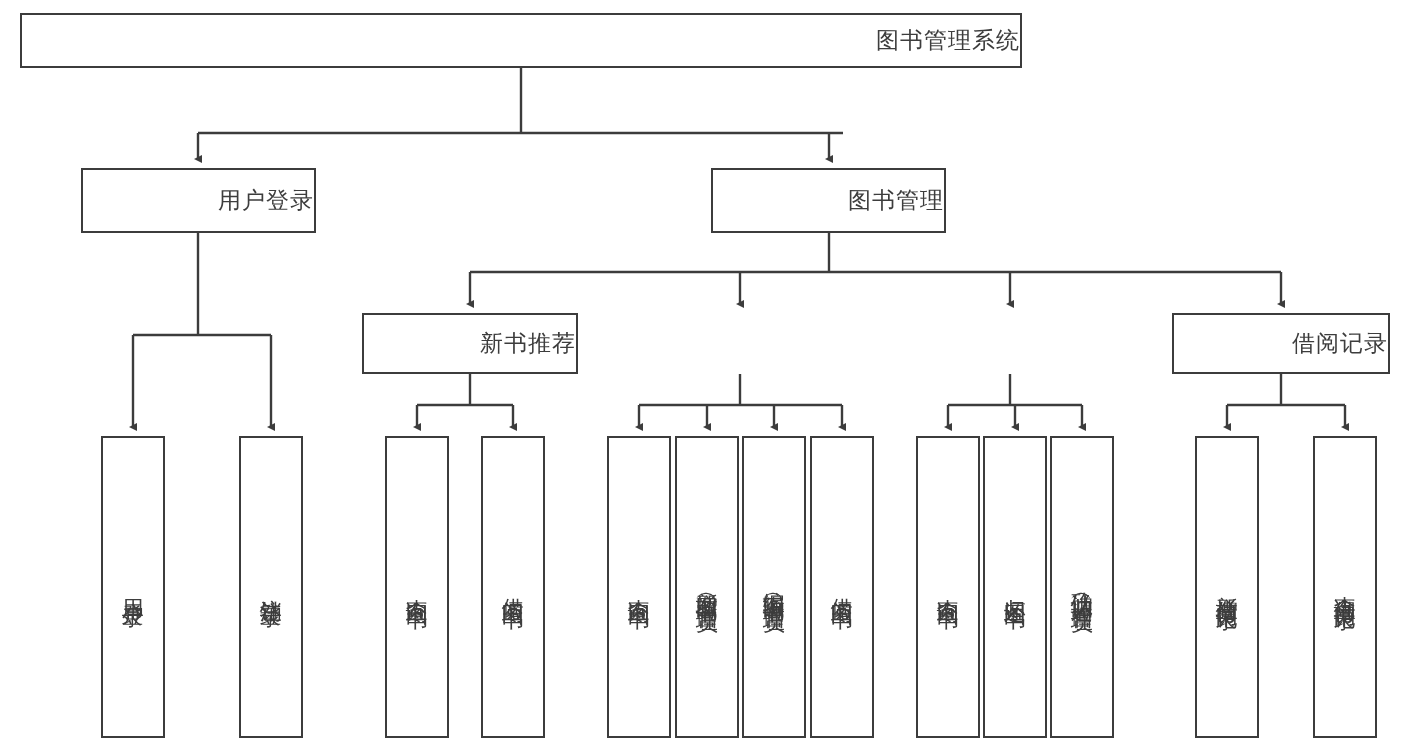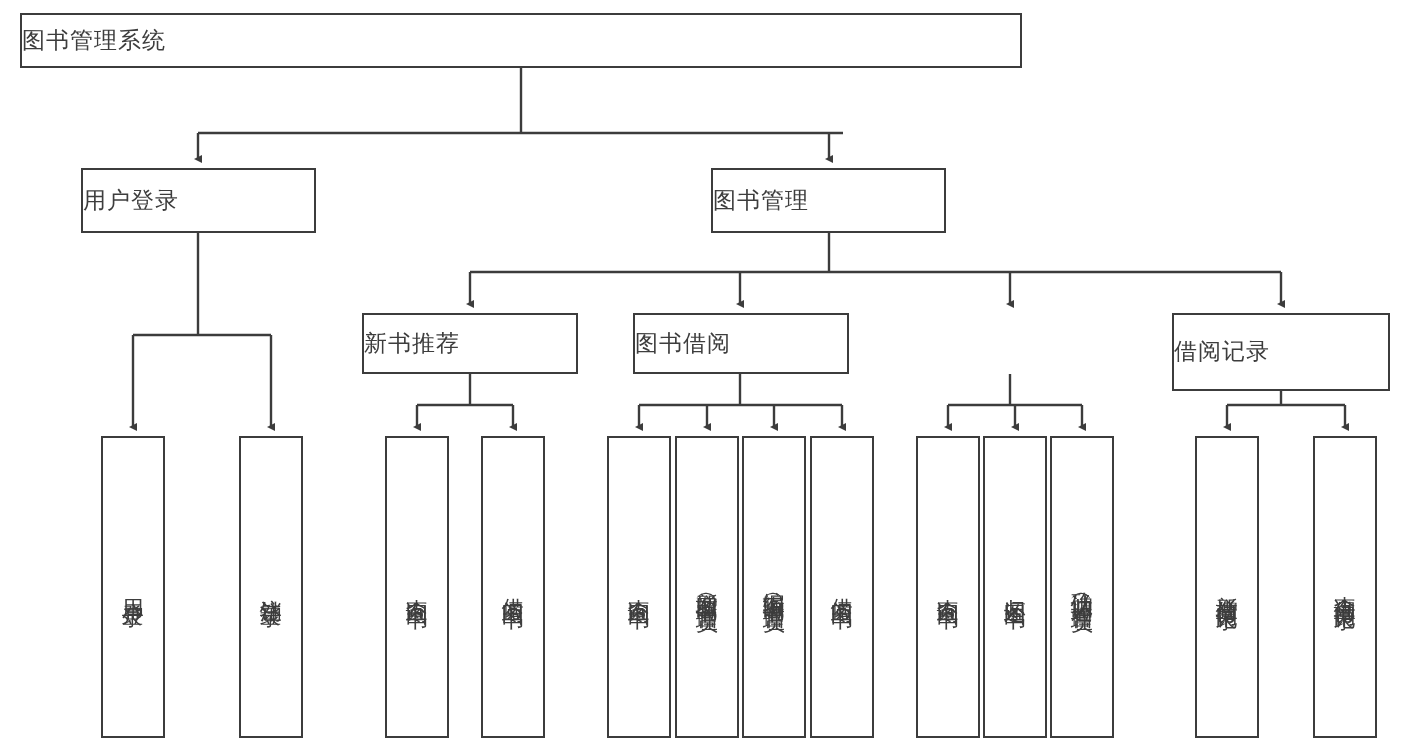--- a/index.html
+++ b/index.html
@@ -25,21 +25,21 @@
     height: 747px;
     pointer-events: none;
   }
   .node {
     position: absolute;
     box-sizing: border-box;
     background: #ffffff;
     border: 2px solid #3c3c3c;
     display: flex;
     align-items: center;
-    justify-content: flex-start;
+    justify-content: flex-end;
     color: #3d3d3d;
     z-index: 2;
   }
   .node.horiz {
     font-size: 23px;
     letter-spacing: 1px;
     line-height: 1.2;
   }
   .node.vert {
     writing-mode: vertical-rl;
@@ -130,24 +130,21 @@
   <div class="node horiz" style="left:81px; top:168px; width:235px; height:65px;">
     <span>用户登录</span>
   </div>
   <div class="node horiz" style="left:711px; top:168px; width:235px; height:65px;">
     <span>图书管理</span>
   </div>
 
   <div class="node horiz" style="left:362px; top:313px; width:216px; height:61px;">
     <span>新书推荐</span>
   </div>
-  <div class="node horiz" style="left:633px; top:313px; width:216px; height:61px;">
-    <span>图书借阅</span>
-  </div>
-  <div class="node horiz" style="left:1172px; top:313px; width:218px; height:78px;">
+  <div class="node horiz" style="left:1172px; top:313px; width:218px; height:61px;">
     <span>借阅记录</span>
   </div>
 
   <div class="node vert" style="left:101px; top:436px; width:64px; height:302px;">
     <span class="vlabel">用户登录</span>
   </div>
   <div class="node vert" style="left:239px; top:436px; width:64px; height:302px;">
     <span class="vlabel">注销登录</span>
   </div>
 

